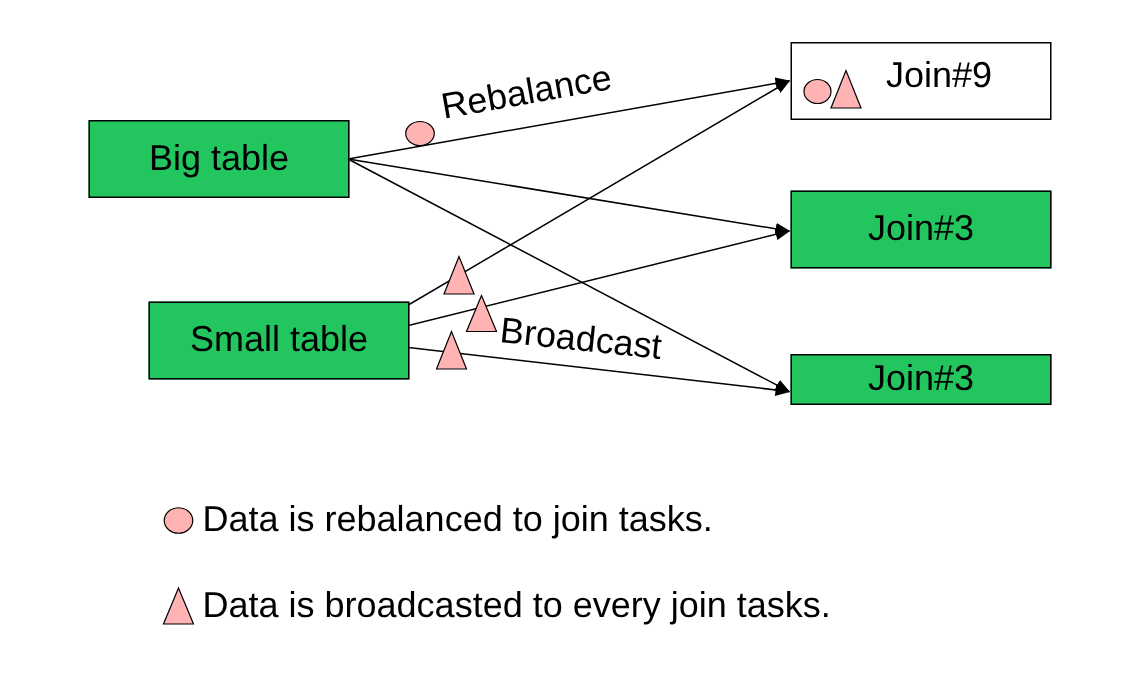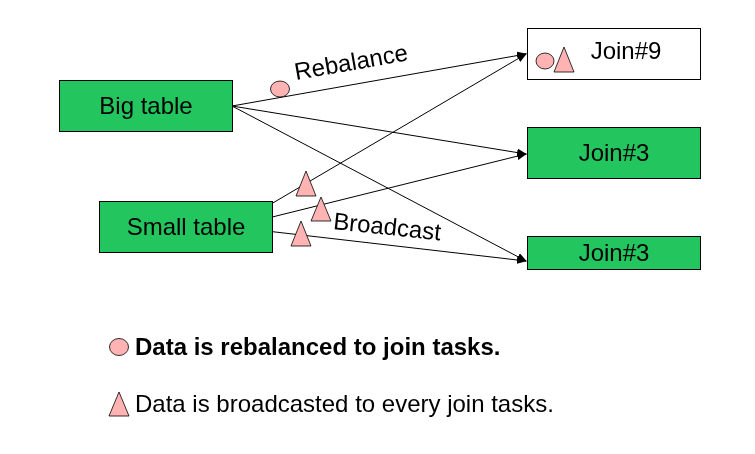--- a/index.html
+++ b/index.html
@@ -52,21 +52,21 @@
 <div class="box" data-name="join2-node" style="left:527px; top:127px; width:174px; height:52px;">
   <span data-name="join2-label">Join#3</span>
 </div>
 <div class="box" data-name="join3-node" style="left:527px; top:236px; width:174px; height:34px;">
   <span data-name="join3-label">Join#3</span>
 </div>
 
 <div class="label" data-name="rebalance-edge-label" style="left:297px; top:58px; transform: rotate(-10deg);">Rebalance</div>
 <div class="label" data-name="broadcast-edge-label" style="left:332px; top:207px; transform: rotate(6deg);">Broadcast</div>
 
-<div class="legend-row" data-name="legend-item-rebalance" style="top:333px;font-weight:bold;">
+<div class="legend-row" data-name="legend-item-rebalance" style="top:333px;">
   <svg width="24" height="24" data-name="legend-circle-icon">
     <ellipse cx="11" cy="12" rx="9.5" ry="8.5" fill="#ffb3b3" stroke="#000" stroke-width="0.8"></ellipse>
   </svg>
   <span data-name="legend-rebalance-text">Data is rebalanced to join tasks.</span>
 </div>
 <div class="legend-row" data-name="legend-item-broadcast" style="top:374px;margin-top:16px;">
   <svg width="24" height="28" data-name="legend-triangle-icon">
     <polygon points="11,2 1,26 21,26" fill="#ffb3b3" stroke="#000" stroke-width="0.8"></polygon>
   </svg>
   <span data-name="legend-broadcast-text">Data is broadcasted to every join tasks.</span>

